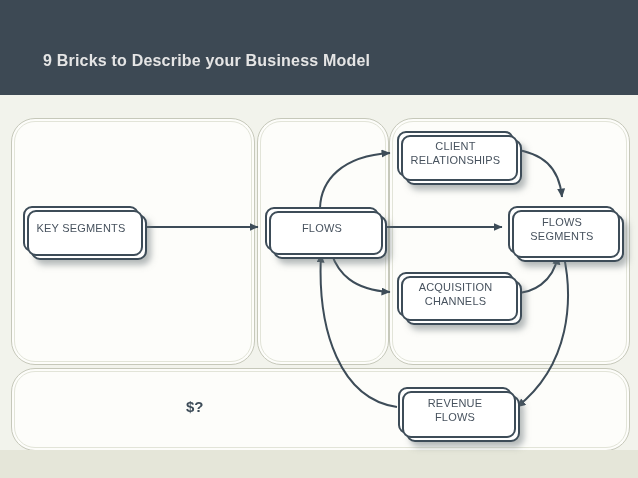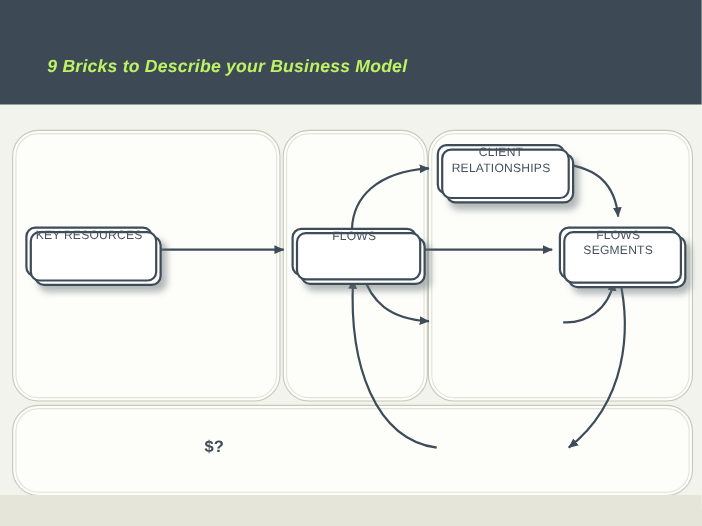--- a/index.html
+++ b/index.html
@@ -8,21 +8,21 @@
     position:relative;width:638px;height:478px;overflow:hidden;
     background:#f2f3ec;
   }
   
   .header{
     position:absolute;left:0;top:0;width:638px;height:95px;
     background:#3d4954;
   }
   .title{
     position:absolute;left:43px;top:52px;
-    color:#bef264;font-size:16px;font-weight:bold;letter-spacing:.2px;font-style:italic;
+    color:#e5e5e5;font-size:16px;font-weight:bold;letter-spacing:.2px;
   }
   
   .footer-band{
     position:absolute;left:0;top:450px;width:638px;height:28px;
     background:#e5e6d9;
   }
   
   .container{
     position:absolute;border:1px solid #c6c8ba;border-radius:24px;
     background:#fdfdfa;z-index:0;
@@ -34,21 +34,21 @@
   .container-key-resources{left:11px;top:118px;width:242px;height:245px;}
   .container-offer{left:257px;top:118px;width:130px;height:245px;}
   .container-clients{left:389px;top:118px;width:239px;height:245px;}
   .container-revenue{left:11px;top:368px;width:617px;height:81px;}
   
   .arrows{position:absolute;left:0;top:0;z-index:1;}
   .edge{stroke:#3d4c58;stroke-width:2;fill:none;}
   
   .node{
     position:absolute;z-index:2;
-    display:flex;align-items:flex-start;justify-content:center;
+    display:flex;align-items:center;justify-content:center;
     background:#ffffff;border:2px solid #3d4c58;border-radius:9px;
     color:#47525e;font-size:11px;letter-spacing:.2px;text-align:center;
     line-height:1.25;
   }
   .node::after{
     content:"";position:absolute;inset:-2px;border:2px solid #3d4c58;
     border-radius:9px;background:#ffffff;
     transform:translate(4px,4px);z-index:-1;
   }
   .node::before{
@@ -96,30 +96,36 @@
     <path class="edge" d="M377 227 H502" marker-end="url(#arrow)"></path>
     <path class="edge" d="M320 208 C321 180 342 156 390 153" marker-end="url(#arrow)"></path>
     <path class="edge" d="M512 149 C543 153 559 167 562 197" marker-end="url(#arrow)"></path>
     <path class="edge" d="M330 249 C337 274 354 290 390 292" marker-end="url(#arrow)"></path>
     <path class="edge" d="M512 293 C533 294 553 282 558 256" marker-end="url(#arrow)"></path>
     <path class="edge" d="M563 252 C574 300 570 365 517 407" marker-end="url(#arrow)"></path>
     <path class="edge" d="M397 407 C341 399 317 332 321 254" marker-end="url(#arrow)"></path>
   </svg>
 
   <div class="node node-key-resources">
-    <span class="label">KEY RESOURCES</span>
+    <span class="label">KEY SEGMENTS</span>
   </div>
   <div class="node node-offer">
     <span class="label">FLOWS</span>
   </div>
   <div class="node node-client-relationships">
     <span class="label">CLIENT RELATIONSHIPS</span>
   </div>
   <div class="node node-client-segments">
     <span class="label">FLOWS SEGMENTS</span>
+  </div>
+  <div class="node node-acquisition-channels">
+    <span class="label">ACQUISITION CHANNELS</span>
+  </div>
+  <div class="node node-revenue-flows">
+    <span class="label">REVENUE FLOWS</span>
   </div>
 
   <div class="money">$?</div>
 
   <div class="footer-band">
     
     
   </div>
 
 </div>

